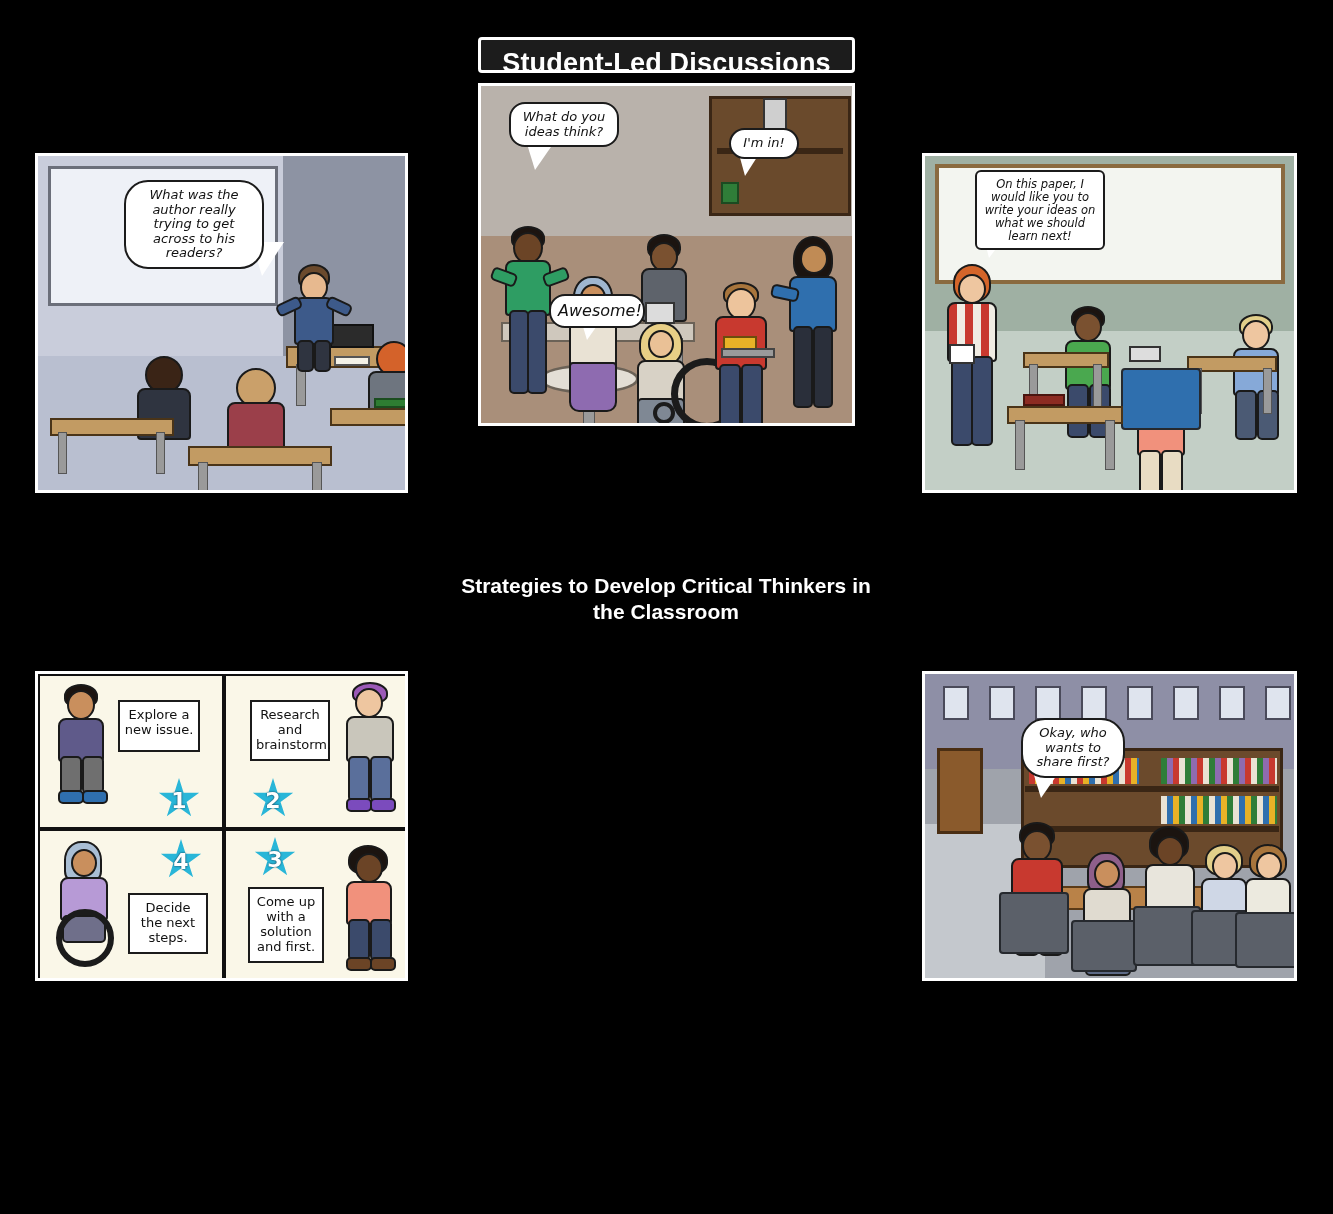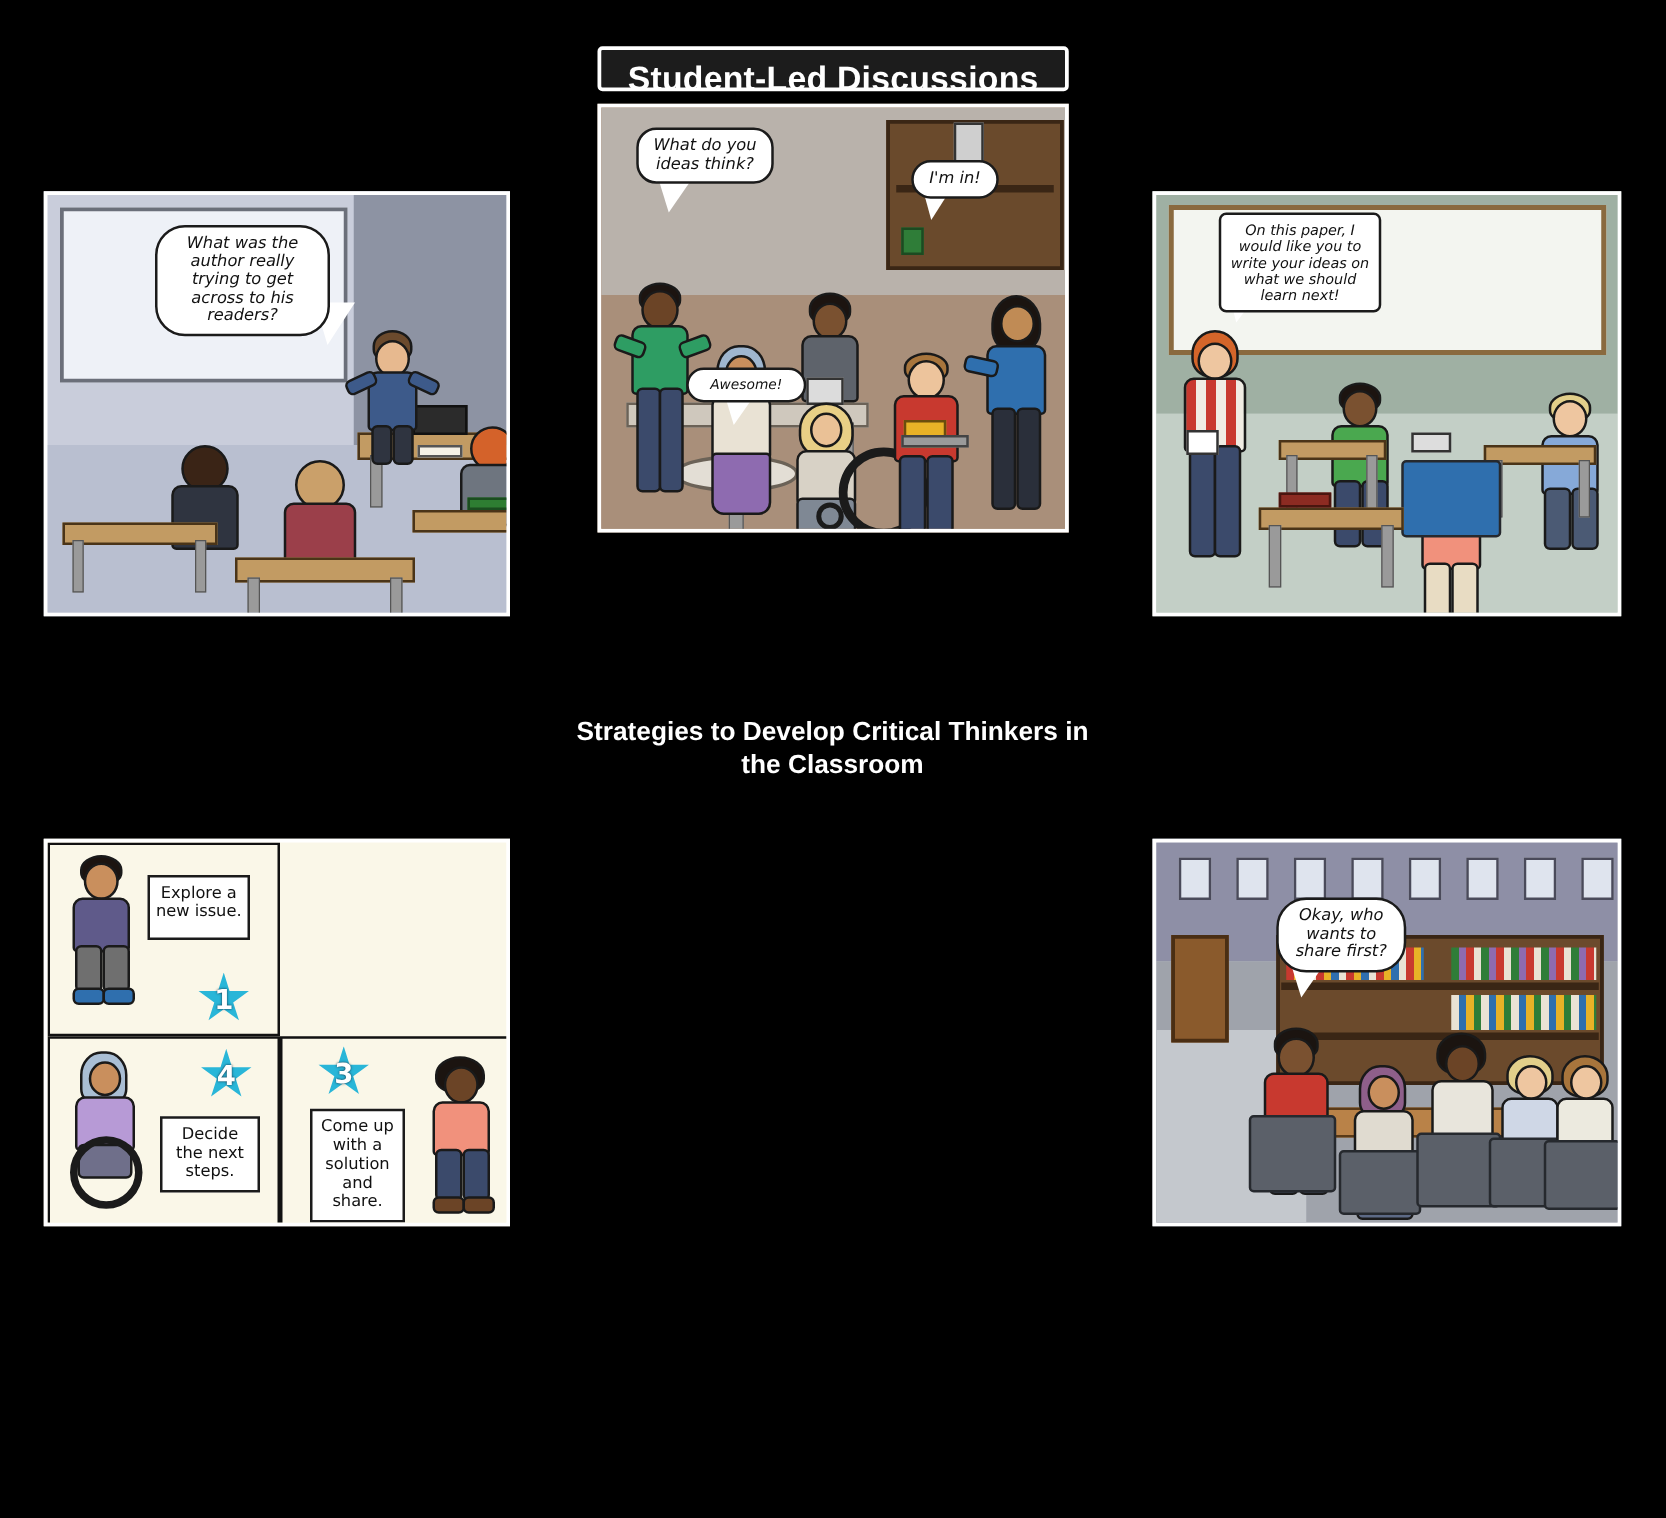--- a/index.html
+++ b/index.html
@@ -254,21 +254,21 @@
     </div>
 
     <div class="sh" style="left:240px; top:262px; width:54px; height:10px; background:#9a9a9a; border:2px solid #444;"></div>
 
     <div class="bubble" style="left:28px; top:16px; width:110px; min-height:42px; font-size:13px;">What do you ideas think?</div>
     <div class="tail" style="left:46px; top:58px; border-left:8px solid transparent; border-right:18px solid transparent; border-top:26px solid #ffffff;"></div>
 
     <div class="bubble" style="left:248px; top:42px; width:70px; min-height:26px; font-size:13px;">I'm in!</div>
     <div class="tail" style="left:258px; top:68px; border-left:6px solid transparent; border-right:14px solid transparent; border-top:22px solid #ffffff;"></div>
 
-    <div class="bubble" style="left:68px; top:208px; width:96px; min-height:26px; font-size:11px;">Awesome!</div>
+    <div class="bubble" style="left:68px; top:208px; width:96px; min-height:26px; font-size:16px;">Awesome!</div>
     <div class="tail" style="left:100px; top:234px; border-left:6px solid transparent; border-right:14px solid transparent; border-top:20px solid #ffffff;"></div>
   </div>
 </div>
 
 <div class="cell" style="left:922px; top:143px; width:375px;">
   <div class="cell-panel" style="width:375px; height:340px; background:#c3cfc6;">
 
     <div class="sh" style="left:0; top:0; width:375px; height:175px; background:#9fb0a3;"></div>
 
     <div class="sh" style="left:10px; top:8px; width:350px; height:120px; background:#f3f5f0; border:4px solid #8a6a3f;"></div>
@@ -340,20 +340,34 @@
         <div class="limb" style="left:12px; top:72px; width:18px; height:34px; background:#6f6f6f;"></div>
         <div class="limb" style="left:34px; top:72px; width:18px; height:34px; background:#6f6f6f;"></div>
         <div class="limb" style="left:10px; top:106px; width:22px; height:10px; background:#2f6fae;"></div>
         <div class="limb" style="left:34px; top:106px; width:22px; height:10px; background:#2f6fae;"></div>
       </div>
       <div class="quadbubble" style="left:78px; top:24px; width:82px; min-height:52px;">Explore a new issue.</div>
       <div class="star" style="left:118px; top:102px; width:42px; height:42px;"></div>
       <div class="starnum" style="left:118px; top:112px; width:42px;">1</div>
     </div>
 
+    <div class="quad" style="left:186px; top:0; width:187px; height:155px;">
+      <div class="person" style="left:110px; top:6px; width:64px; height:140px;">
+        <div class="hair" style="left:16px; top:0; width:32px; height:18px; background:#9b59b6;"></div>
+        <div class="head" style="left:19px; top:6px; width:24px; height:26px; background:#eec6a0;"></div>
+        <div class="torso" style="left:10px; top:34px; width:44px; height:42px; background:#c9c6bb;"></div>
+        <div class="limb" style="left:12px; top:74px; width:18px; height:42px; background:#5a6f9b;"></div>
+        <div class="limb" style="left:34px; top:74px; width:18px; height:42px; background:#5a6f9b;"></div>
+        <div class="limb" style="left:10px; top:116px; width:22px; height:10px; background:#7b4bbd;"></div>
+        <div class="limb" style="left:34px; top:116px; width:22px; height:10px; background:#7b4bbd;"></div>
+      </div>
+      <div class="quadbubble" style="left:24px; top:24px; width:80px; min-height:58px;">Research and brainstorm.</div>
+      <div class="star" style="left:26px; top:102px; width:42px; height:42px;"></div>
+      <div class="starnum" style="left:26px; top:112px; width:42px;">2</div>
+    </div>
 
     <div class="quad" style="left:0; top:155px; width:186px; height:155px;">
       <div class="person" style="left:10px; top:10px; width:70px; height:120px;">
         <div class="hair" style="left:14px; top:0; width:34px; height:38px; background:#a9bed4; border-radius:45% 45% 28% 28%;"></div>
         <div class="head" style="left:21px; top:8px; width:22px; height:24px; background:#c98f5d;"></div>
         <div class="torso" style="left:10px; top:36px; width:44px; height:40px; background:#b79ad6;"></div>
         <div class="limb" style="left:12px; top:74px; width:40px; height:24px; background:#6f6f8a;"></div>
       </div>
       <div class="sh" style="left:16px; top:78px; width:58px; height:58px; border:6px solid #1b1b1b; border-radius:50%;"></div>
       <div class="quadbubble" style="left:88px; top:62px; width:80px; min-height:50px;">Decide the next steps.</div>
@@ -364,21 +378,21 @@
     <div class="quad" style="left:186px; top:155px; width:187px; height:155px;">
       <div class="person" style="left:108px; top:14px; width:68px; height:130px;">
         <div class="hair" style="left:14px; top:0; width:36px; height:26px; background:#1b1410;"></div>
         <div class="head" style="left:21px; top:8px; width:24px; height:26px; background:#6b4426;"></div>
         <div class="torso" style="left:12px; top:36px; width:42px; height:40px; background:#f1917c;"></div>
         <div class="limb" style="left:14px; top:74px; width:18px; height:38px; background:#3b4a6b;"></div>
         <div class="limb" style="left:36px; top:74px; width:18px; height:38px; background:#3b4a6b;"></div>
         <div class="limb" style="left:12px; top:112px; width:22px; height:10px; background:#6b4426;"></div>
         <div class="limb" style="left:36px; top:112px; width:22px; height:10px; background:#6b4426;"></div>
       </div>
-      <div class="quadbubble" style="left:22px; top:56px; width:76px; min-height:72px;">Come up with a solution and share.</div>
+      <div class="quadbubble" style="left:22px; top:56px; width:76px; min-height:72px;">Come up with a solution and first.</div>
       <div class="star" style="left:28px; top:6px; width:42px; height:42px;"></div>
       <div class="starnum" style="left:28px; top:16px; width:42px;">3</div>
     </div>
   </div>
 </div>
 
 <div class="cell" style="left:922px; top:661px; width:375px;">
   <div class="cell-panel" style="width:375px; height:310px; background:#b9bcc9;">
 
     <div class="sh" style="left:0; top:0; width:375px; height:95px; background:#8e8fa6;"></div>

